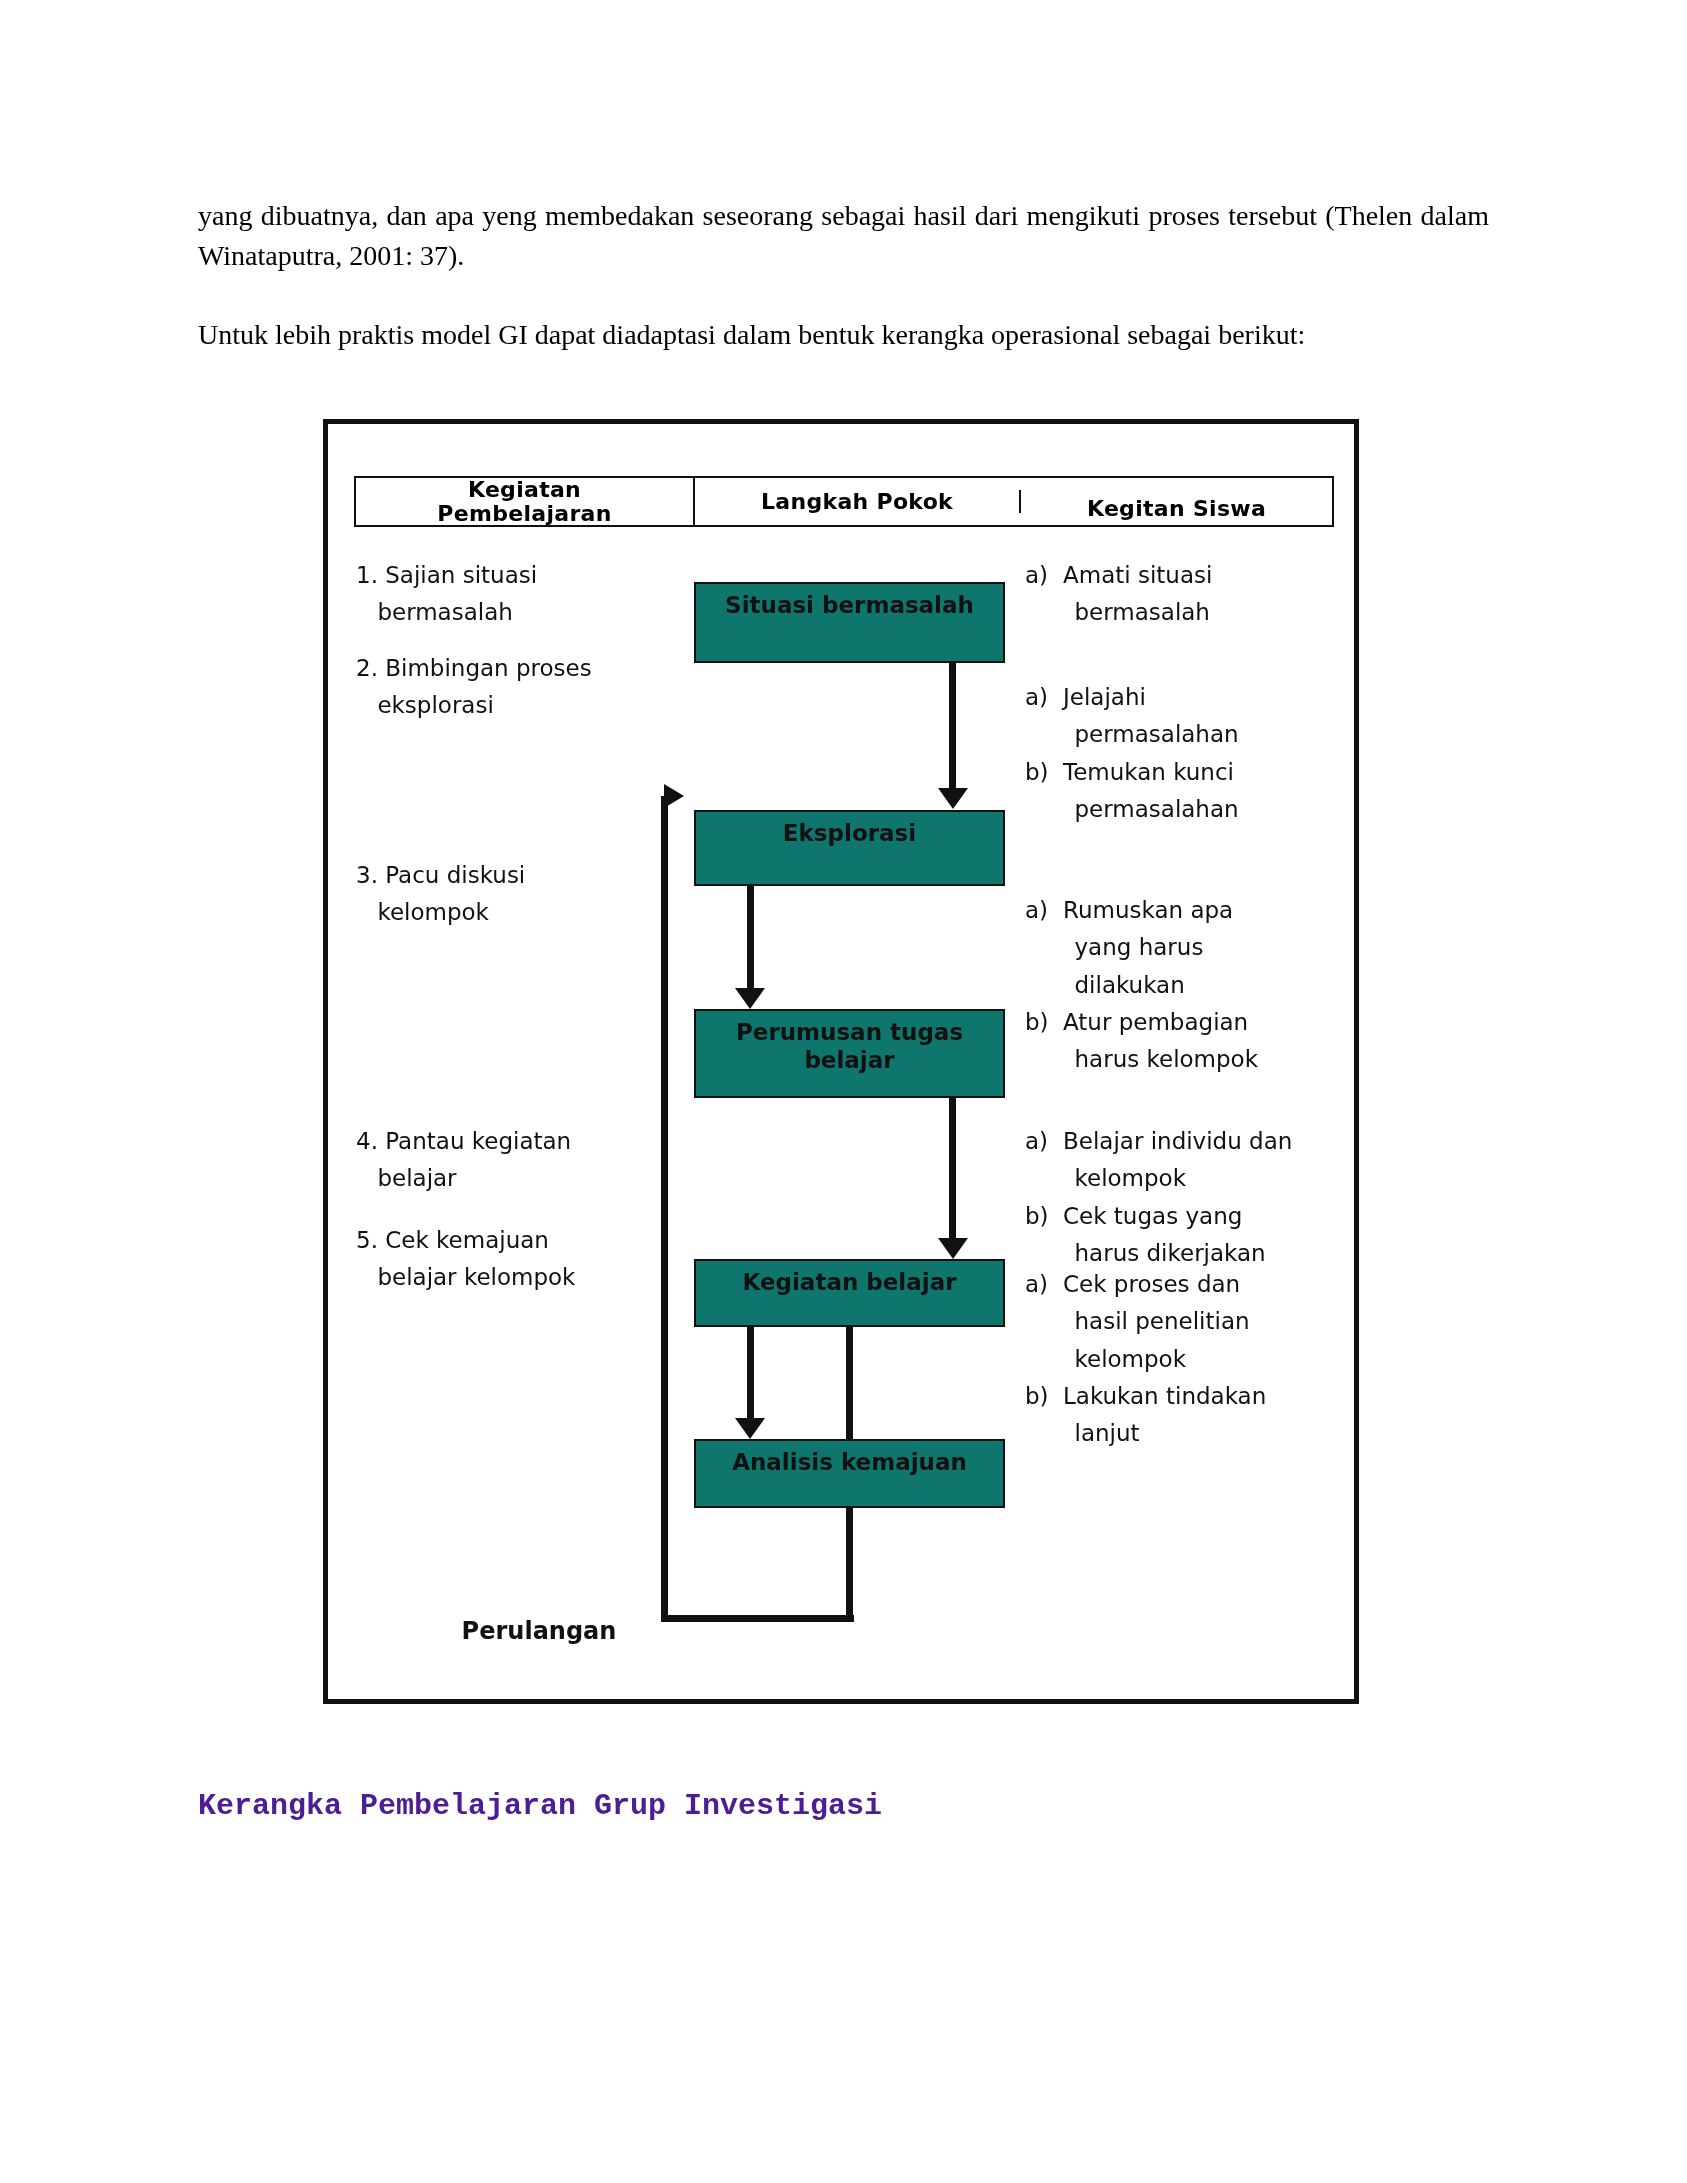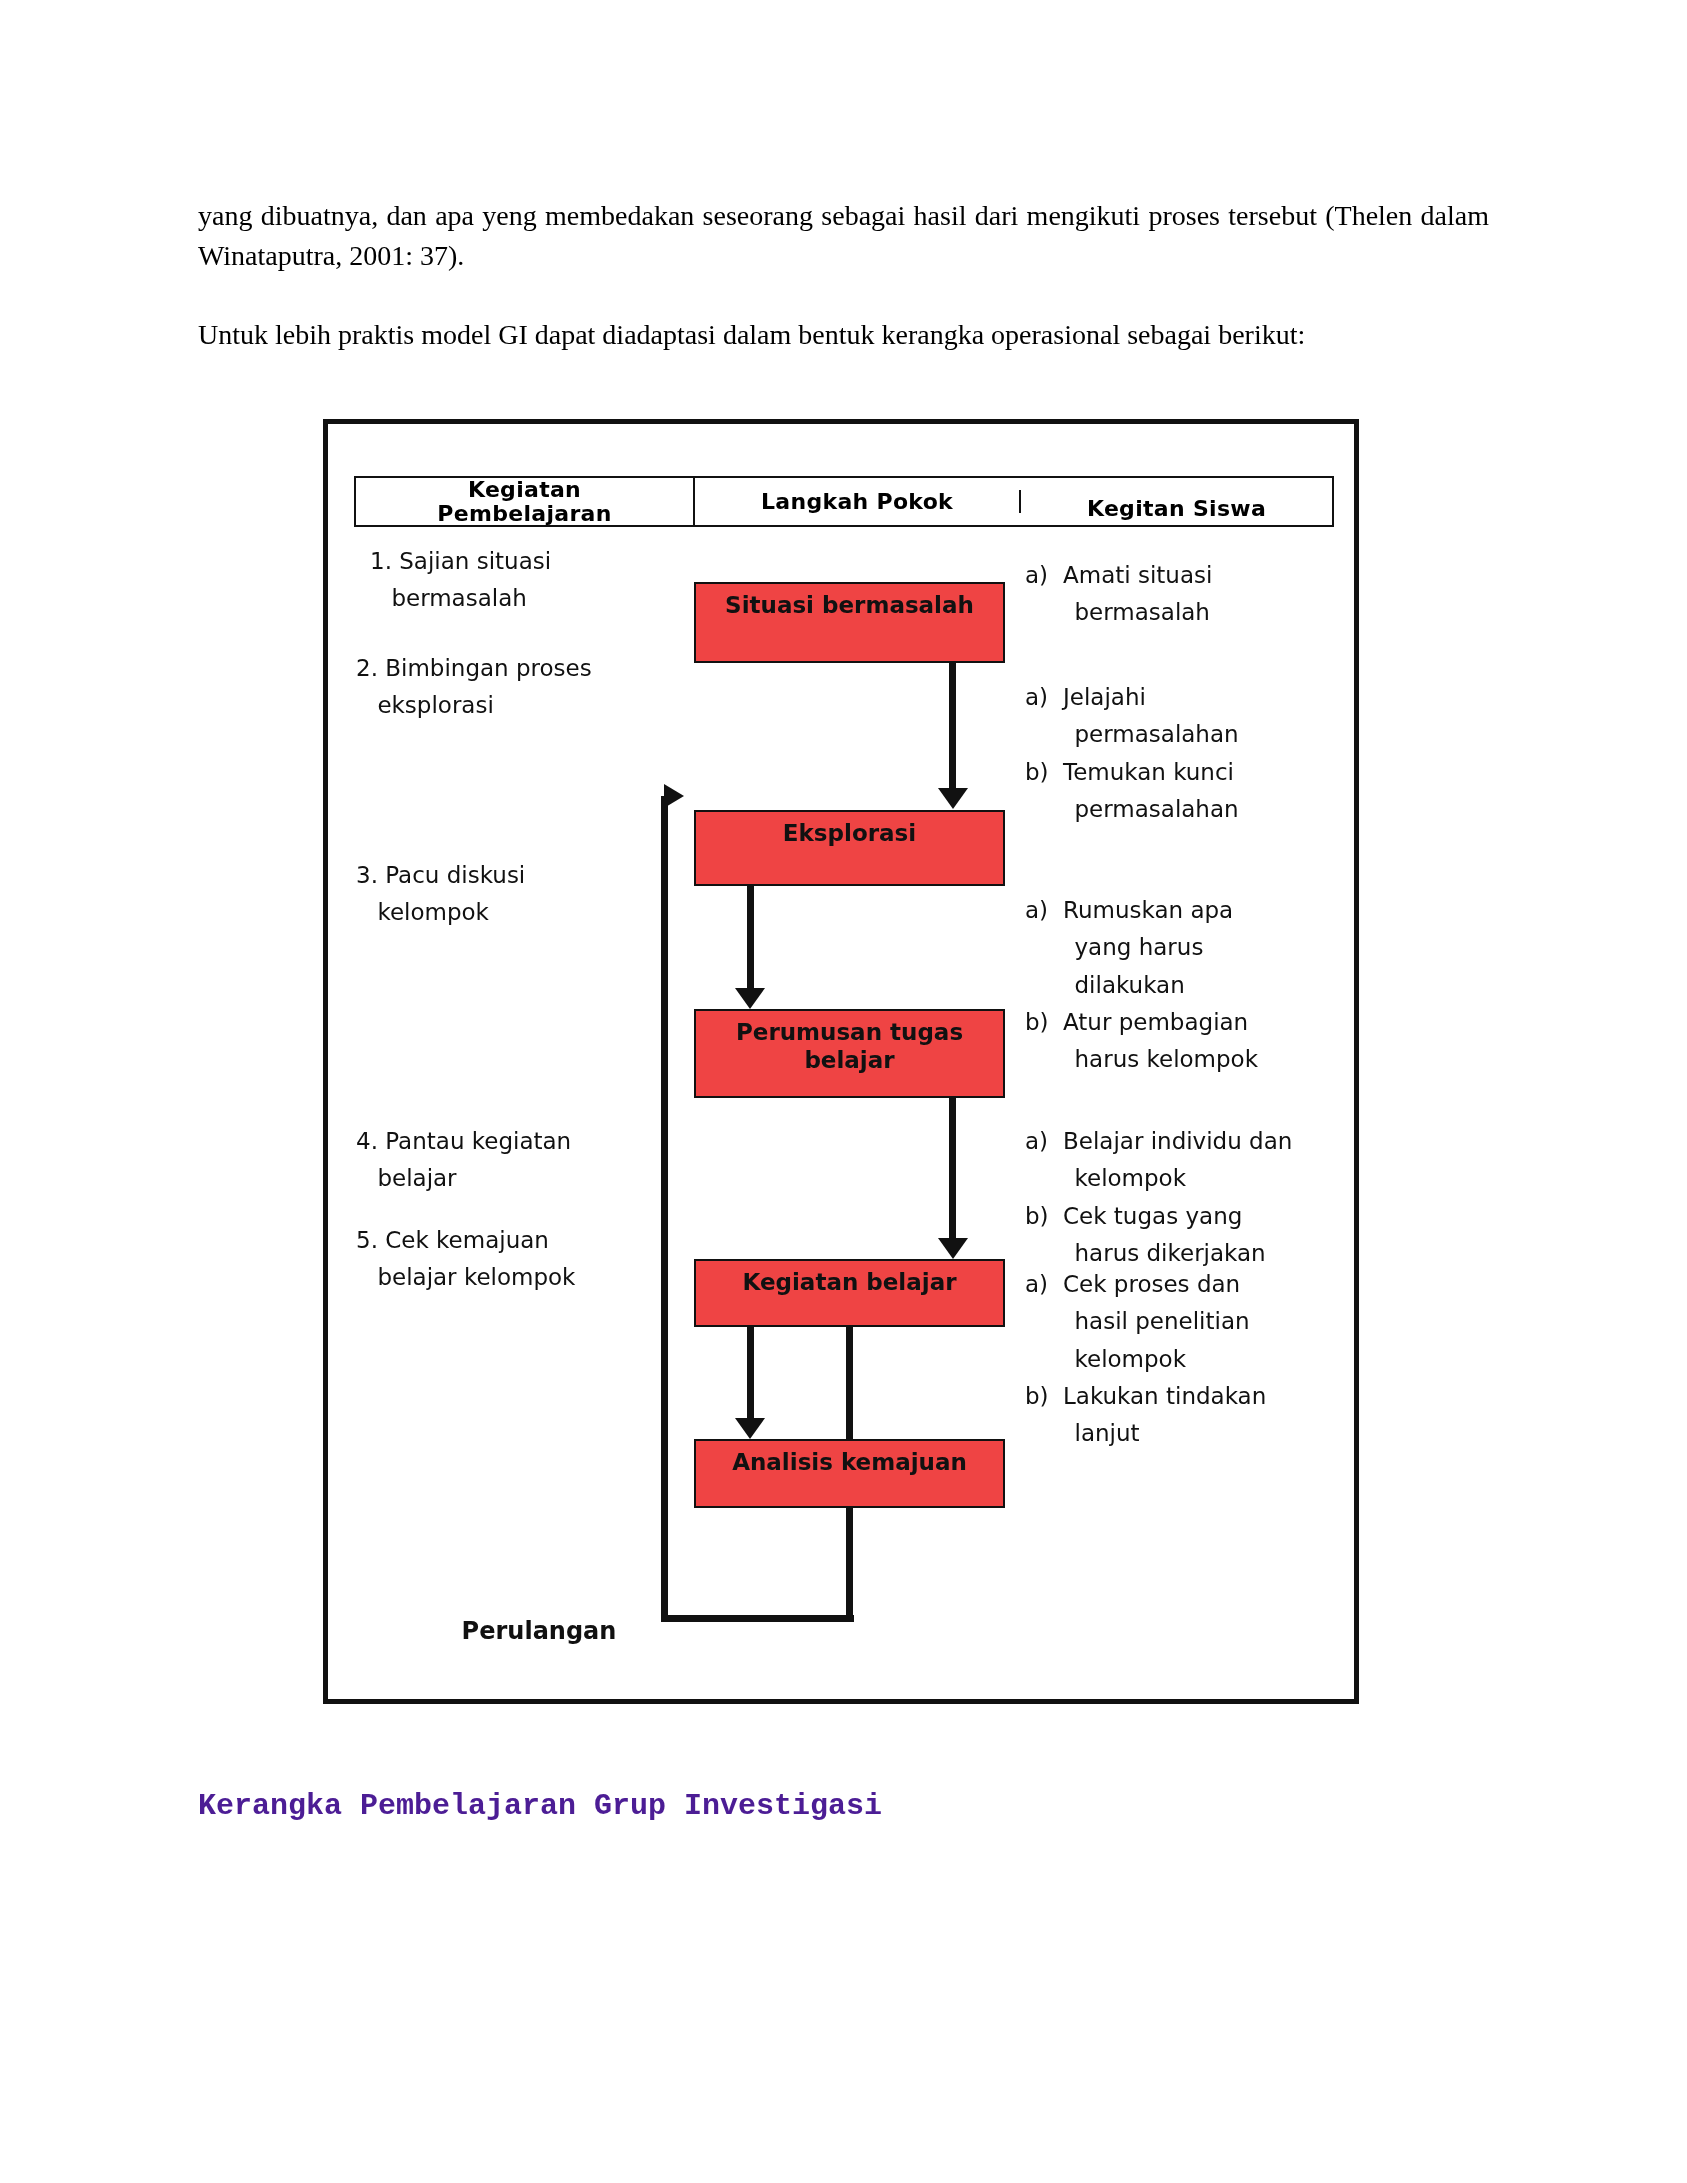--- a/index.html
+++ b/index.html
@@ -75,21 +75,21 @@
     line-height:1.62;
     color:#111;
   }
   .left-item .num { }
   .left-item .l2 { display:block; padding-left:21.4px; }
 
   
   .flow-box {
     position:absolute;
     border:2.5px solid #111;
-    background:#ef4444;
+    background:#0f766e;
     box-sizing:border-box;
     display:flex;
     align-items:flex-start;
     justify-content:center;
     font-family:"DejaVu Sans", sans-serif;
     font-weight:bold;
     font-size:23px;
     line-height:1.22;
     text-align:center;
     color:#111;
@@ -172,21 +172,21 @@
   <div id="diagram-frame">
     <div id="diagram-inner">
 
       <div id="header-table">
         <div class="hdr-cell hdr-two-line" id="hdr-cell-0">Kegiatan
 Pembelajaran</div>
         <div class="hdr-cell" id="hdr-cell-1">Langkah Pokok</div>
         <div class="hdr-cell" id="hdr-cell-2">Kegitan Siswa</div>
       </div>
 
-      <div class="left-item" style="top:119px;margin-left:14px;">
+      <div class="left-item" style="top:133px;">
         <span class="num">1.</span>
         <span>Sajian situasi</span>
         <span class="l2">bermasalah</span>
       </div>
 
       <div class="left-item" style="top:226px;">
         <span class="num">2.</span>
         <span>Bimbingan proses</span>
         <span class="l2">eksplorasi</span>
       </div>

